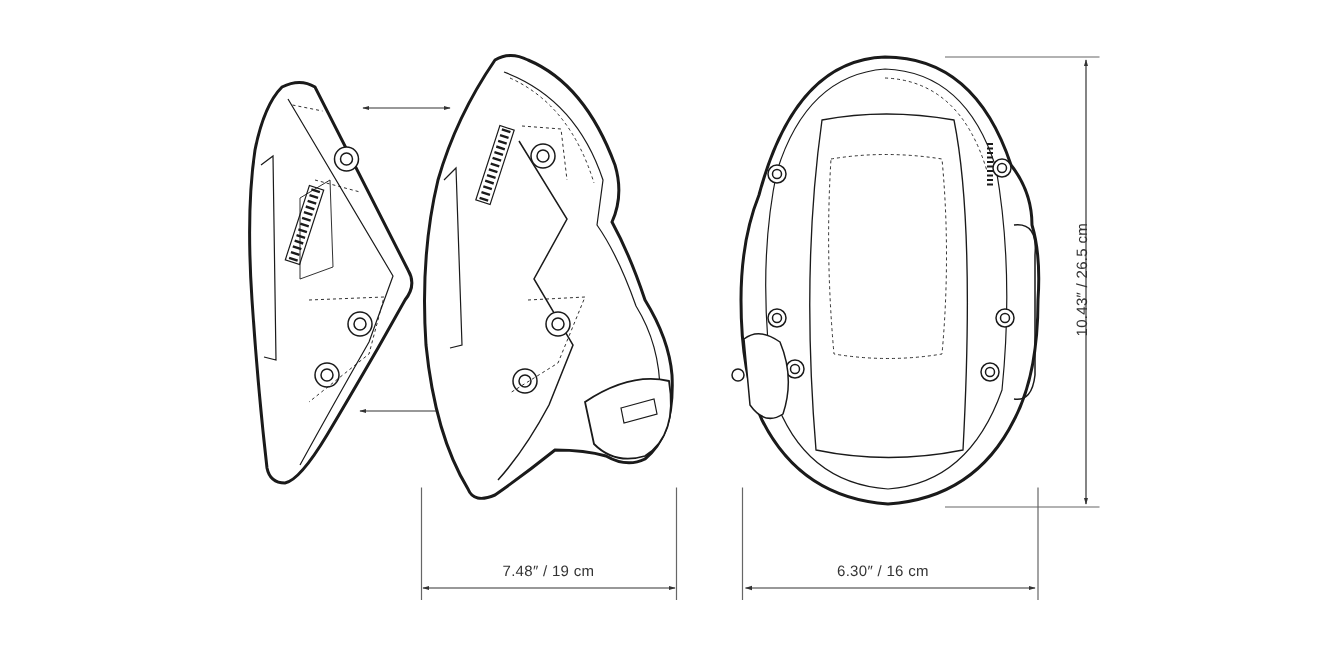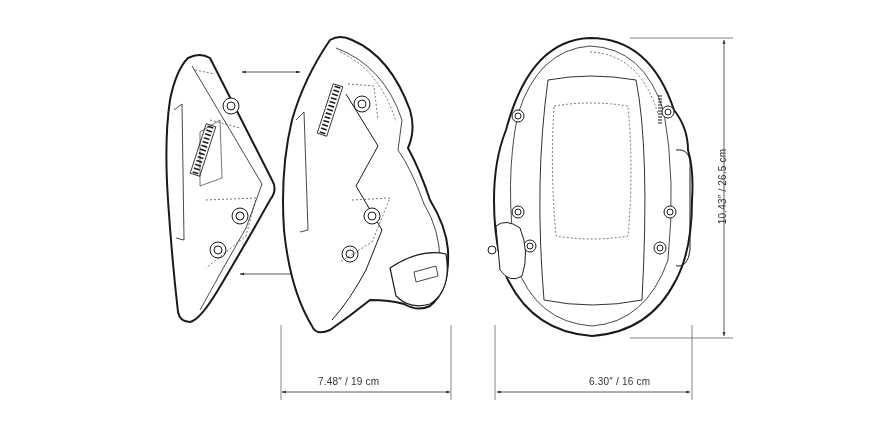--- a/index.html
+++ b/index.html
@@ -123,15 +123,15 @@
     <line x1="692" y1="325" x2="692" y2="400"></line>
     <line x1="497" y1="392" x2="690" y2="392" marker-start="url(#arr)" marker-end="url(#arr)" stroke="#333"></line>
   </g>
   <g stroke="#666" stroke-width="0.8" fill="none">
     <line x1="630" y1="38" x2="733" y2="38"></line>
     <line x1="630" y1="338" x2="733" y2="338"></line>
     <line x1="724" y1="40" x2="724" y2="336" marker-start="url(#arr)" marker-end="url(#arr)" stroke="#333"></line>
   </g>
 </svg>
 
-<div class="dim-label" style="left:318px; top:376px;">7.48″  /  19 cm</div>
-<div class="dim-label" style="left:558px; top:376px;margin-left:31px;">6.30″  /   16 cm</div>
+<div class="dim-label" style="left:335px; top:376px;">7.48″  /  19 cm</div>
+<div class="dim-label" style="left:558px; top:376px;">6.30″  /   16 cm</div>
 <div class="dim-label vertical" style="left:672px; top:181px; width:100px; text-align:center;">10.43″  /  26.5 cm</div>
 
 </body></html>

